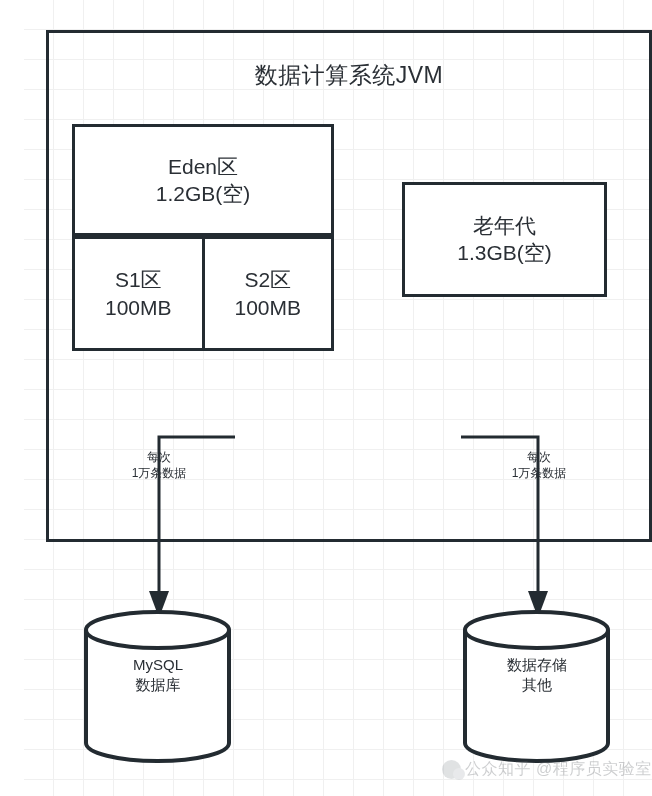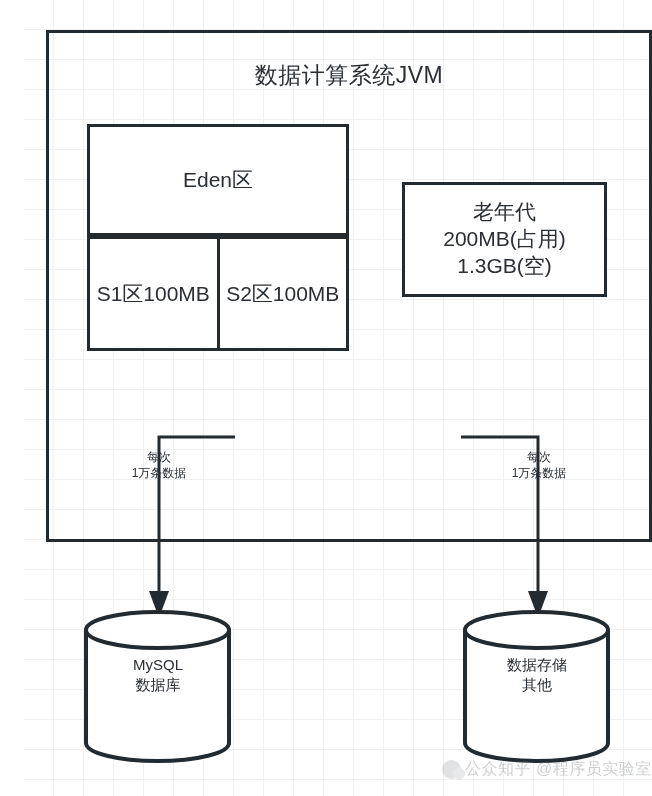--- a/index.html
+++ b/index.html
@@ -53,21 +53,21 @@
     height: 512px;
     justify-content: flex-start;
     background: transparent;
   }
   #jvm-title {
     margin-top: 28px;
     font-size: 23px;
     letter-spacing: 0.5px;
   }
   #young-gen-box {
-    left: 63px;
+    left: 48px;
     top: 124px;
     width: 262px;
     height: 221px;
     justify-content: flex-start;
     padding: 0;
   }
   #eden-box {
     position: absolute;
     left: -3px;
     top: -3px;
@@ -91,21 +91,21 @@
     width: 262px;
     height: 115px;
     display: flex;
   }
   .survivor-box {
     flex: 1 1 50%;
     box-sizing: border-box;
     border: 3px solid #232b31;
     background: #ffffff;
     display: flex;
-    flex-direction: row;
+    flex-direction: column;
     align-items: center;
     justify-content: center;
     text-align: center;
     line-height: 1.3;
     font-size: 21px;
   }
   .survivor-box + .survivor-box {
     margin-left: -3px;
   }
   #old-gen-box {
@@ -217,36 +217,36 @@
     </g>
   </svg>
 
   <div class="box" id="jvm-box">
     <div id="jvm-title">数据计算系统JVM</div>
   </div>
 
   <div class="box" id="young-gen-box">
     <div id="eden-box">
       <div>Eden区</div>
+      <div>1.2GB(空)</div>
     </div>
     <div id="survivor-row">
       <div class="survivor-box">
         <div>S1区</div>
         <div>100MB</div>
       </div>
       <div class="survivor-box">
         <div>S2区</div>
         <div>100MB</div>
       </div>
     </div>
   </div>
 
   <div class="box" id="old-gen-box">
     <div>老年代</div>
-    <div>200MB(占用)</div>
     <div>1.3GB(空)</div>
   </div>
 
 
   <div class="edge-label" id="left-edge-label">
     <div>每次</div>
     <div>1万条数据</div>
   </div>
   <div class="edge-label" id="right-edge-label">
     <div>每次</div>

